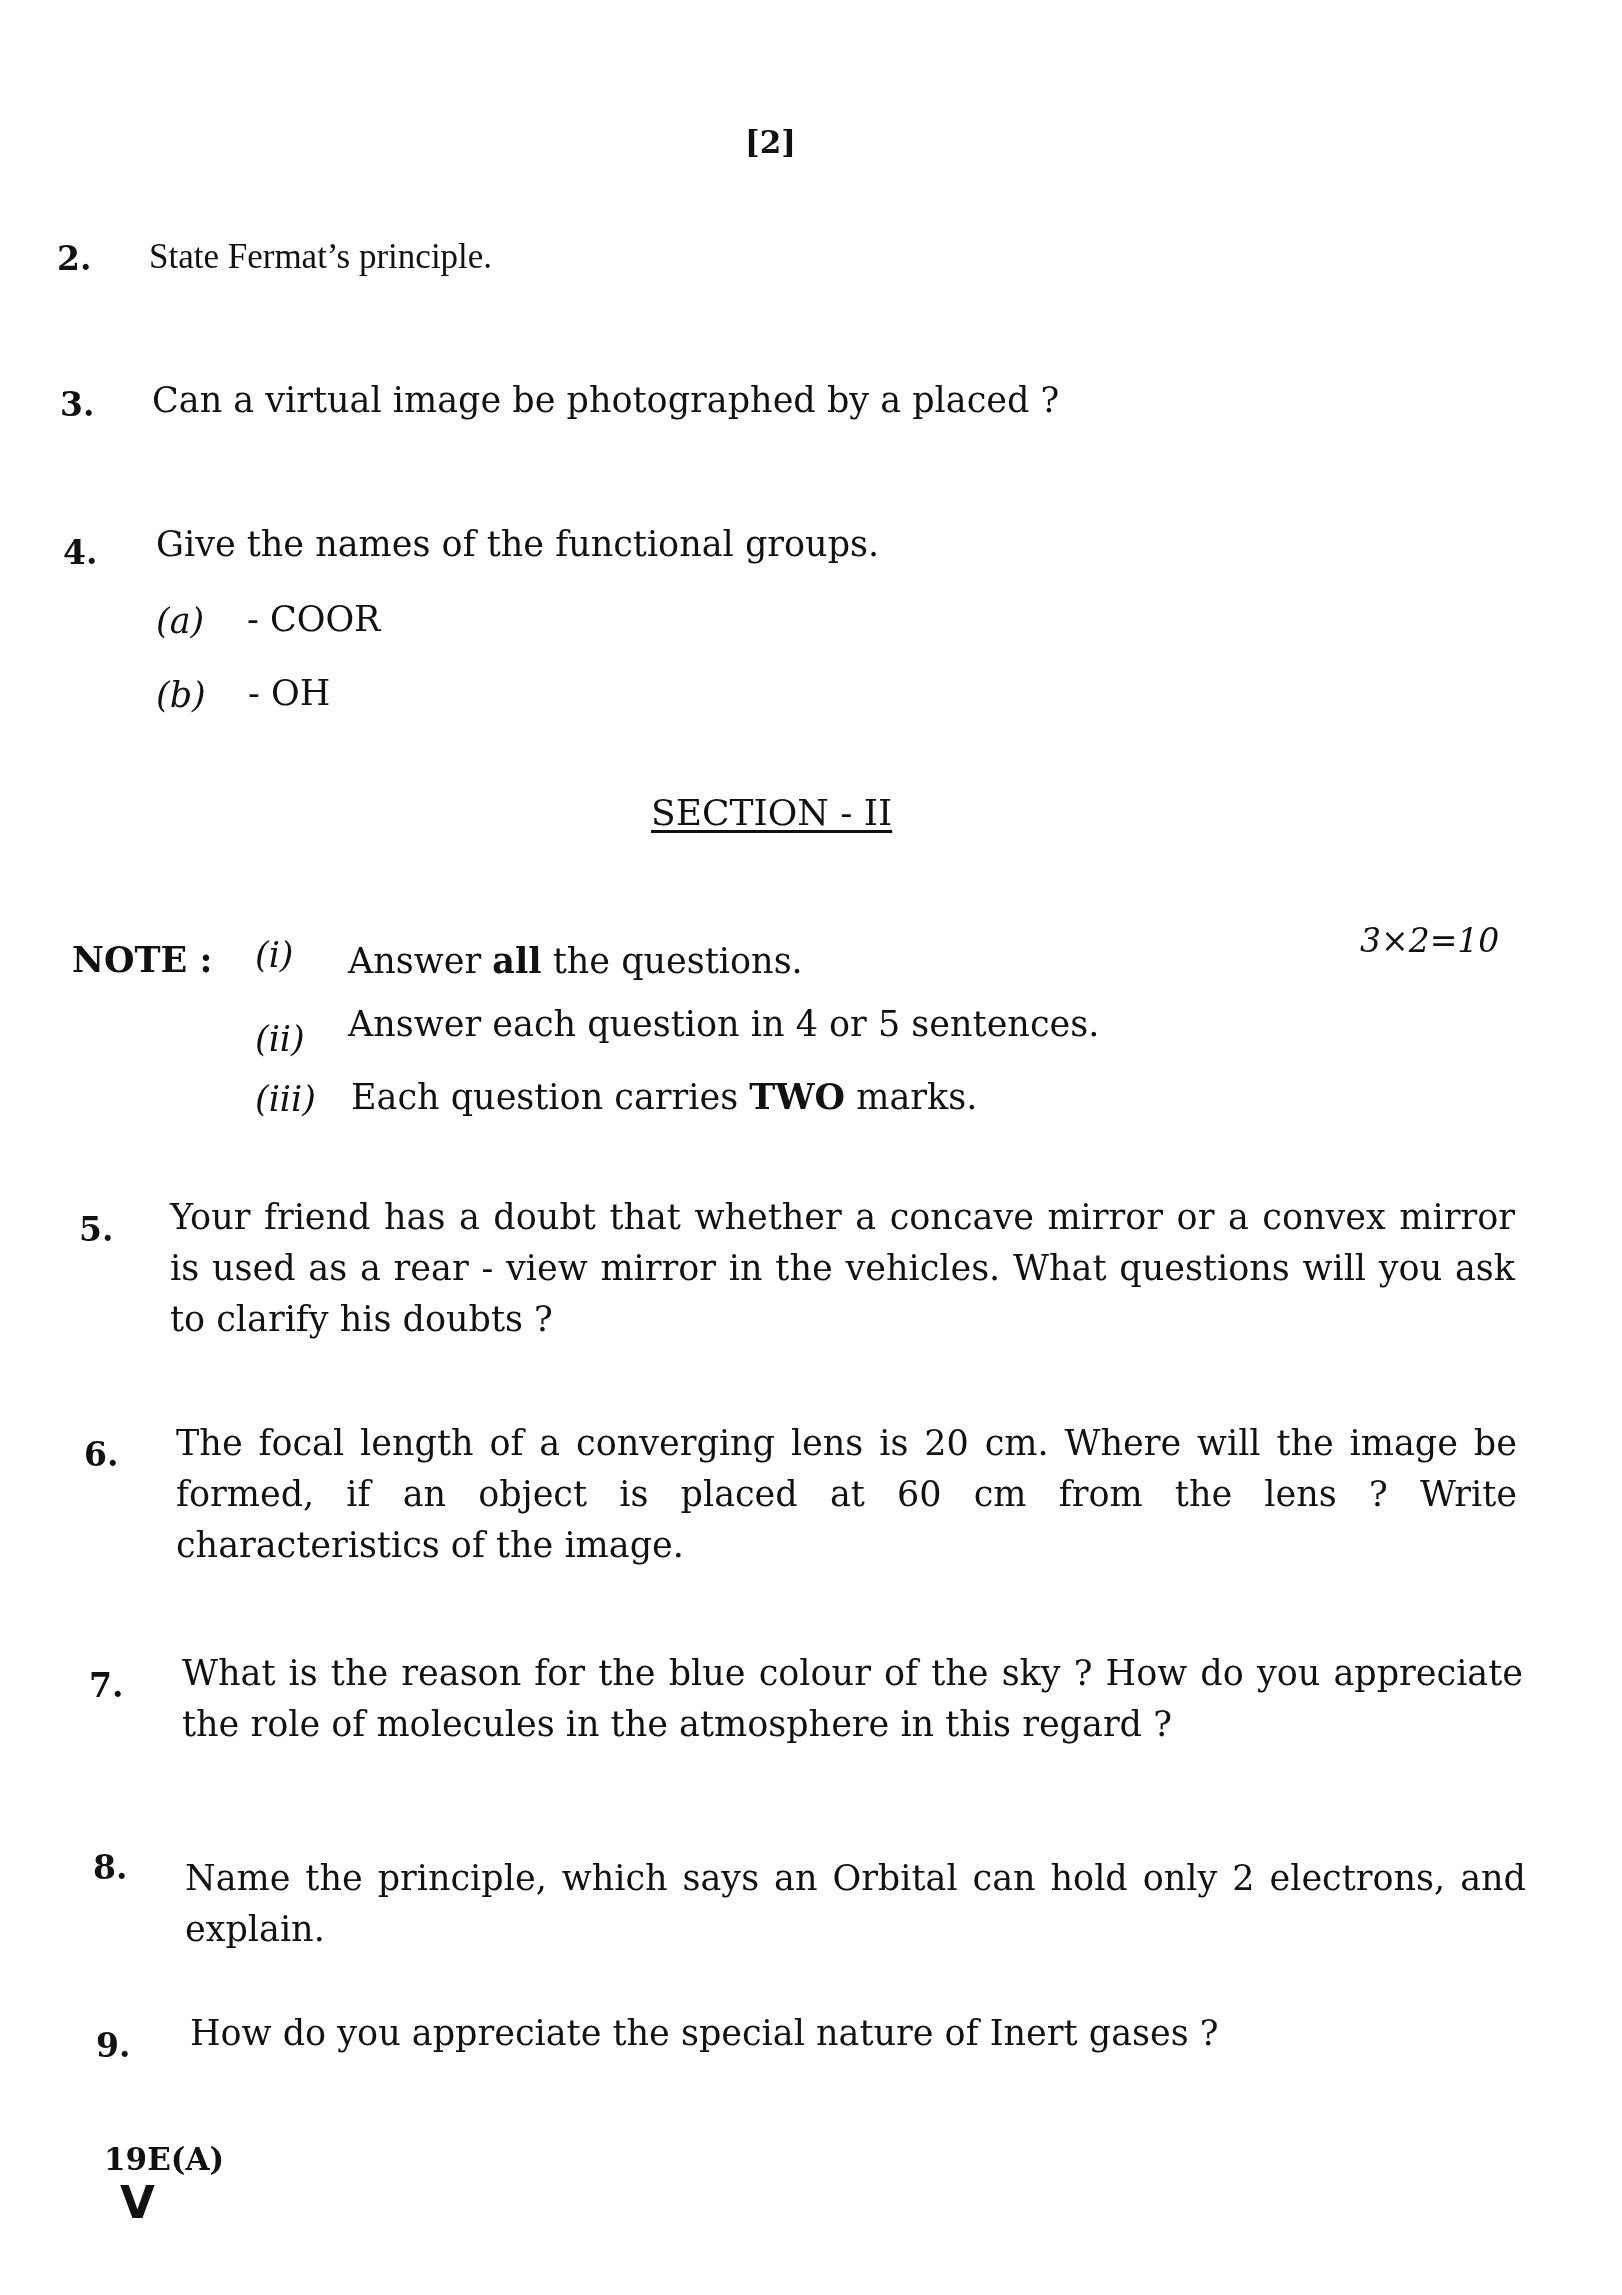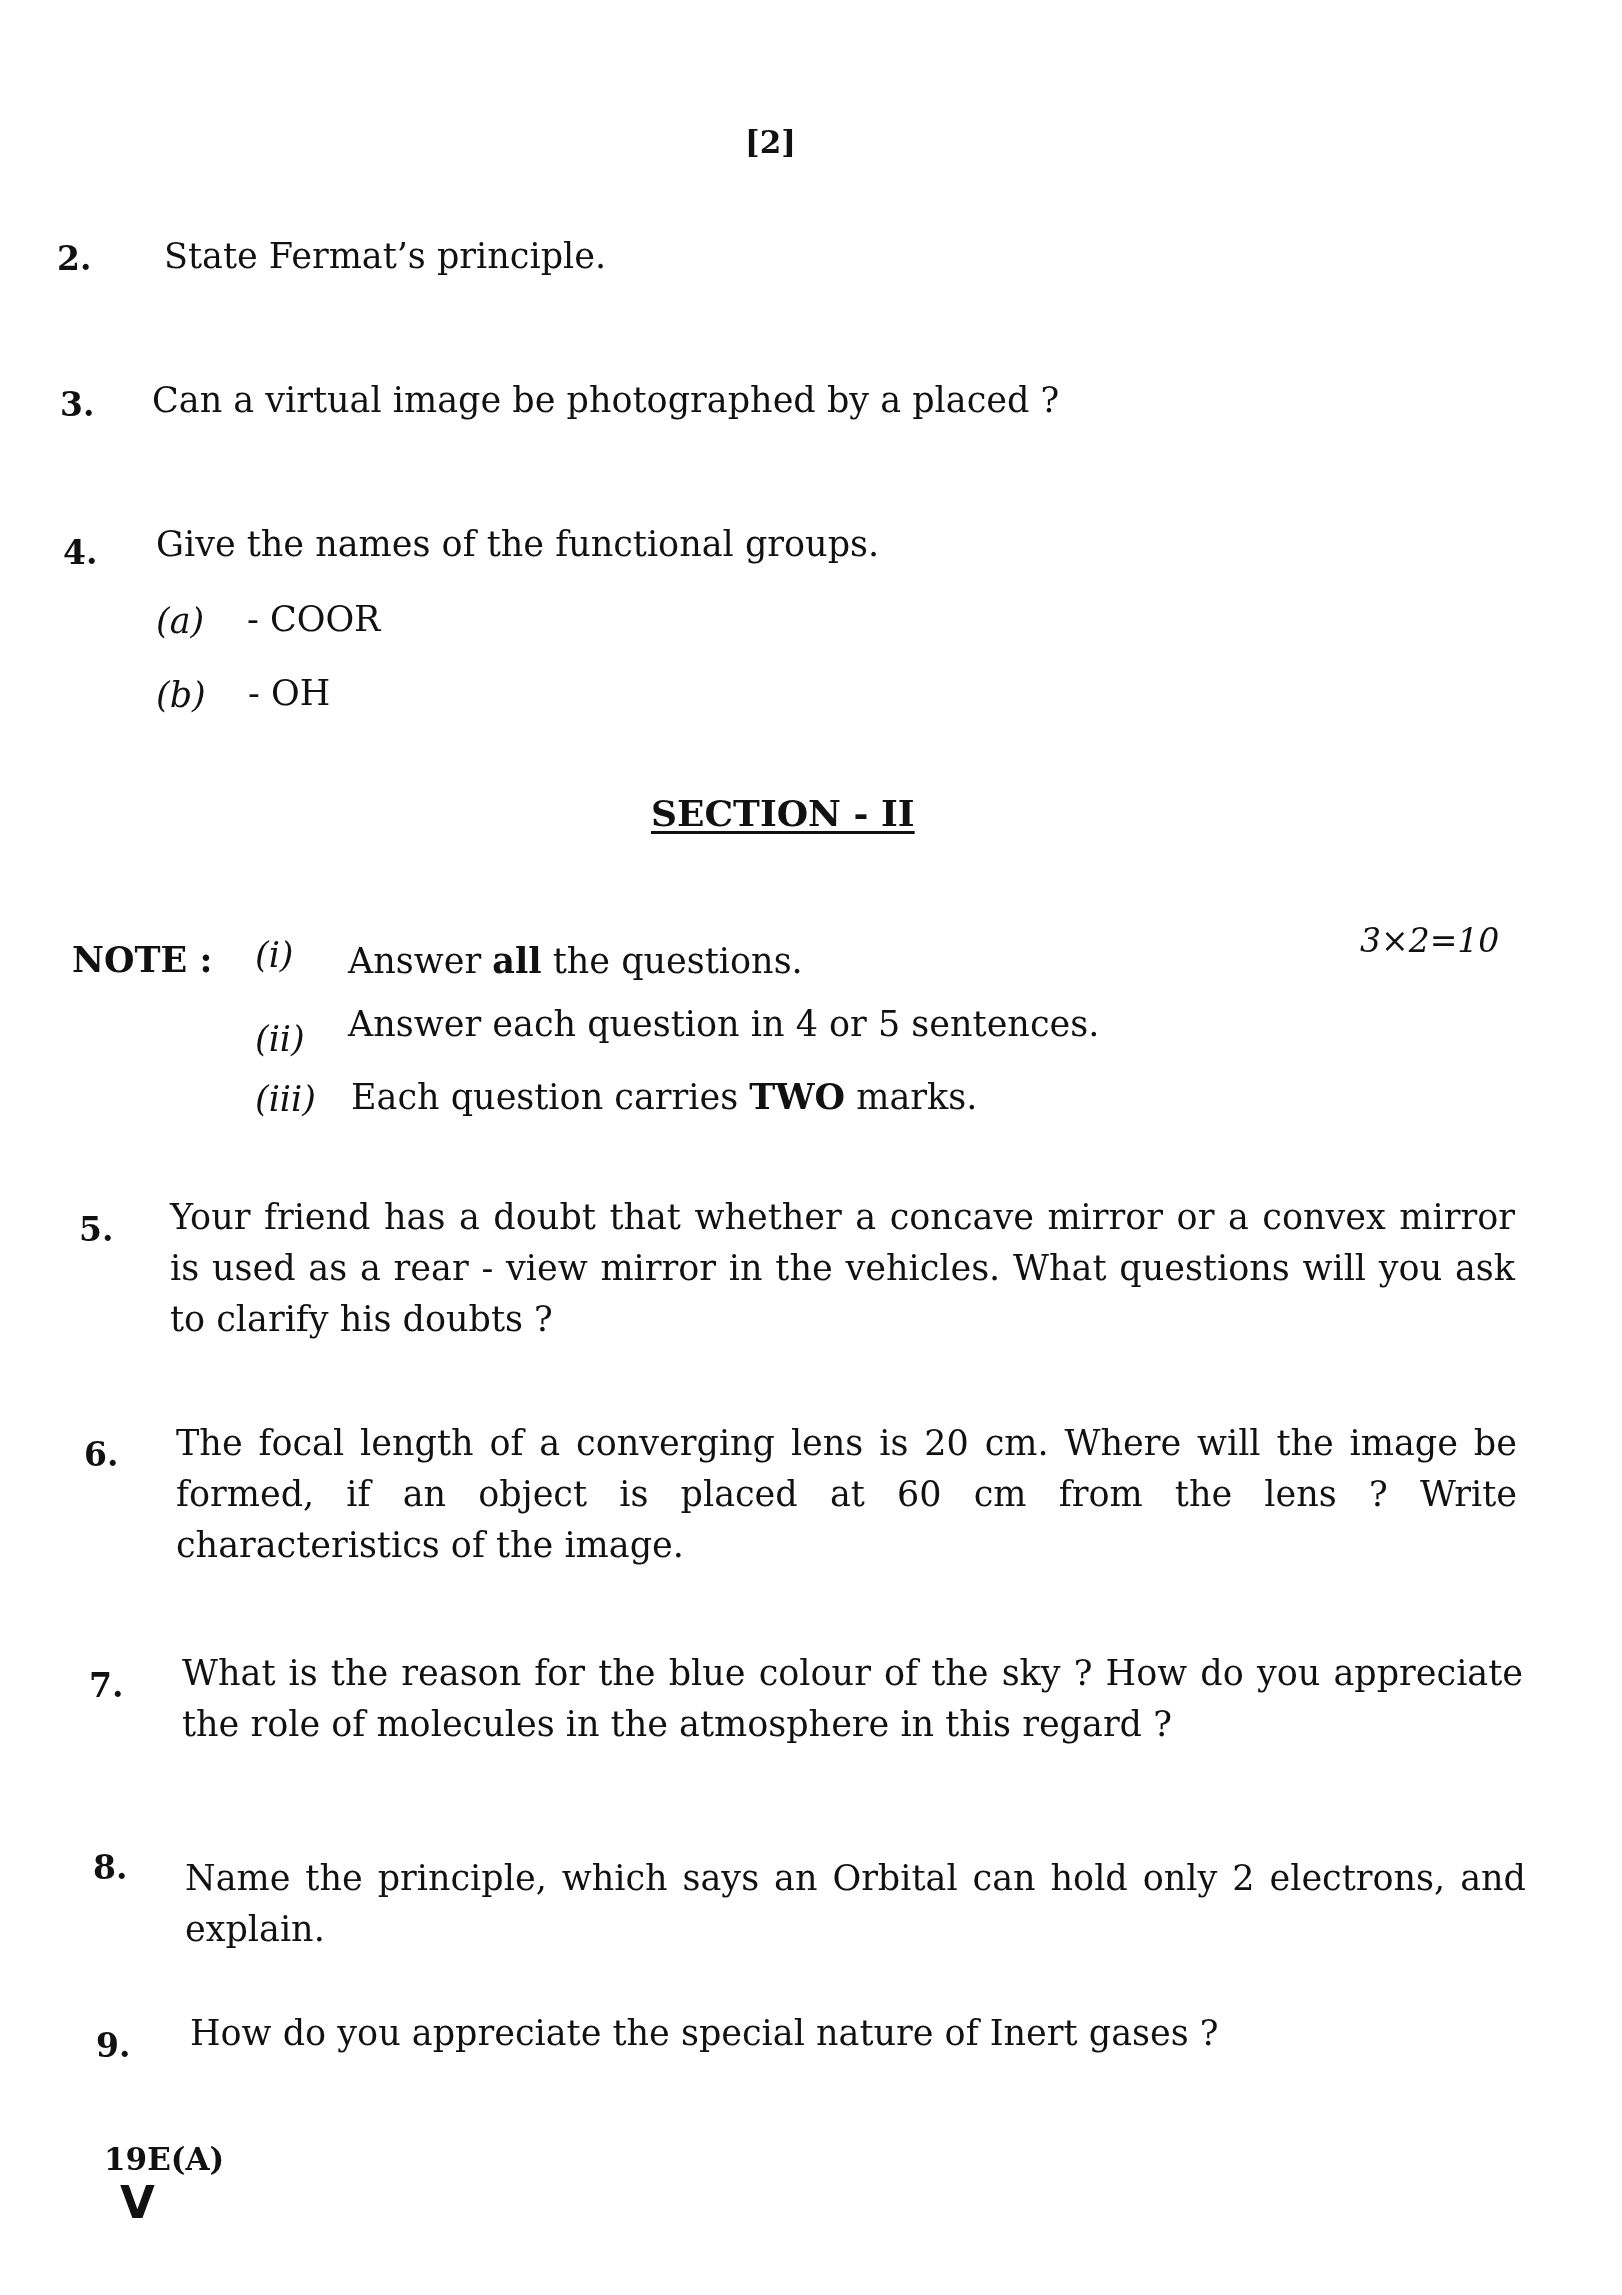--- a/index.html
+++ b/index.html
@@ -5,36 +5,36 @@
   html, body { margin: 0; padding: 0; background: #ffffff; }
   body {
     width: 1622px; height: 2295px; position: relative; overflow: hidden;
     font-family: "DejaVu Serif", "Liberation Serif", serif;
     color: #111111;
   }
   .abs { position: absolute; white-space: nowrap; }
   .txt { font-size: 35px; line-height: 51px; }
   .num { font-weight: bold; font-size: 33px; }
   .page-no { left: 745px; top: 124px; font-size: 31px; font-weight: bold; }
-  .section { left: 651px; top: 792px; font-size: 36px; font-weight: bold; text-decoration: underline; text-decoration-thickness: 2.6px; text-underline-offset: 5.1px; }
+  .section { left: 651px; top: 792px; font-size: 36px; font-weight: normal; text-decoration: underline; text-decoration-thickness: 2.6px; text-underline-offset: 5.1px; }
   .note-label { font-weight: bold; }
   .it { font-style: italic; }
   .marks { font-style: italic; font-size: 33px; }
   .para { position: absolute; white-space: normal; font-size: 35px; line-height: 51px; text-align: justify; }
   .footer-code { left: 104px; top: 2141px; font-size: 31px; font-weight: bold; }
   .footer-v { left: 120px; top: 2176px; font-size: 45px; font-weight: bold; font-family: "DejaVu Sans", "Liberation Sans", sans-serif; }
   b.inline { font-weight: bold; }
 </style>
 </head>
 <body>
 
 <div class="abs page-no">[2]</div>
 
 <div class="abs txt num" style="left:57px; top:233px;">2.</div>
-<div class="abs txt" style="left:164px; top:231px;">State Fermat’s principle.</div>
+<div class="abs txt" style="left:149px; top:231px;font-family:Liberation Serif, serif;">State Fermat’s principle.</div>
 
 <div class="abs txt num" style="left:60px; top:379px;">3.</div>
 <div class="abs txt" style="left:152px; top:375px;">Can a virtual image be photographed by a placed ?</div>
 
 <div class="abs txt num" style="left:63px; top:527px;">4.</div>
 <div class="abs txt" style="left:156px; top:519px;">Give the names of the functional groups.</div>
 
 <div class="abs txt it" style="left:156px; top:596px;">(a)</div>
 <div class="abs txt" style="left:247px; top:594px;">- COOR</div>
 

